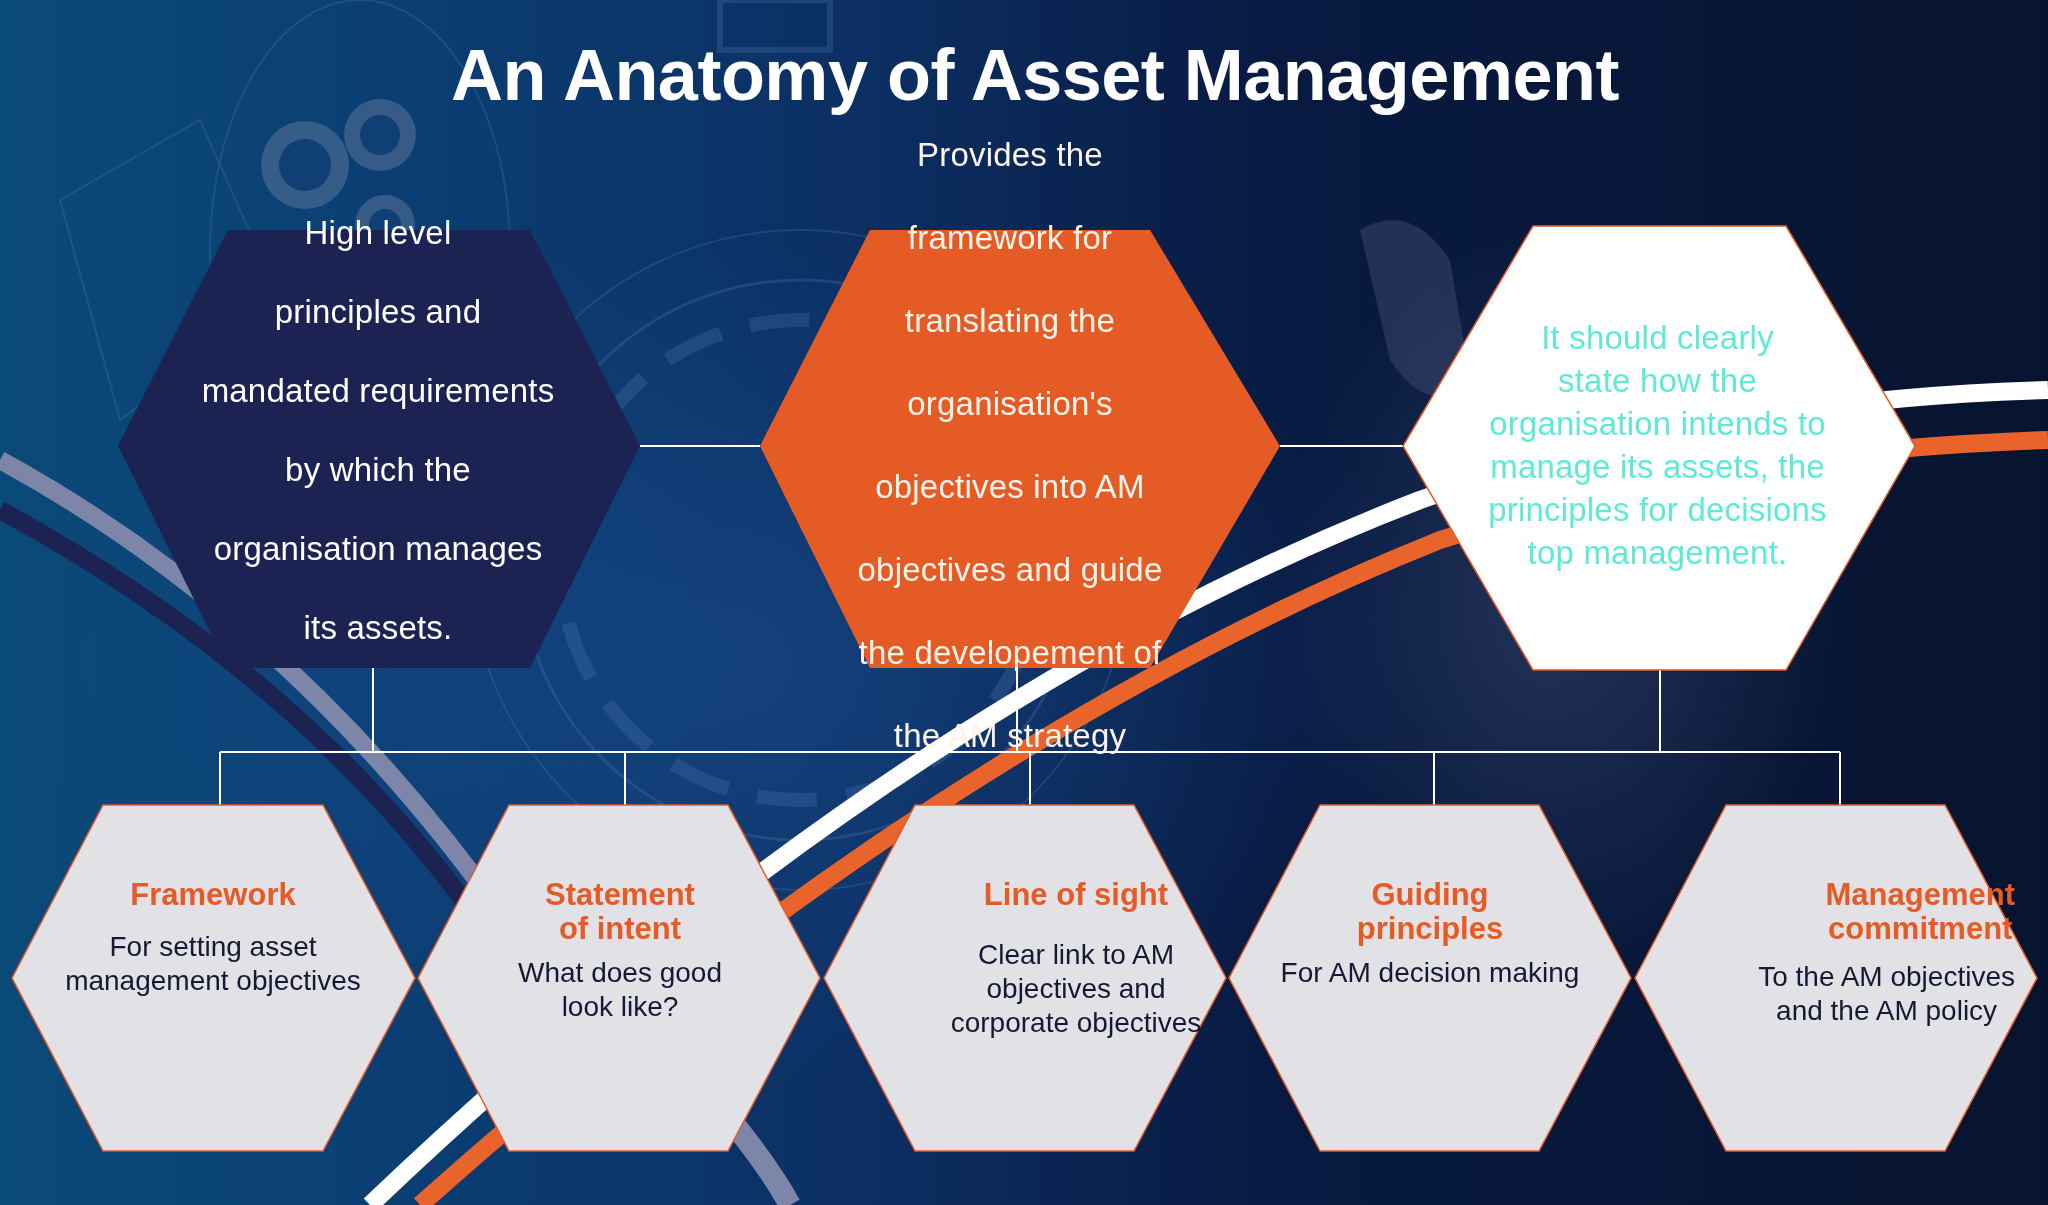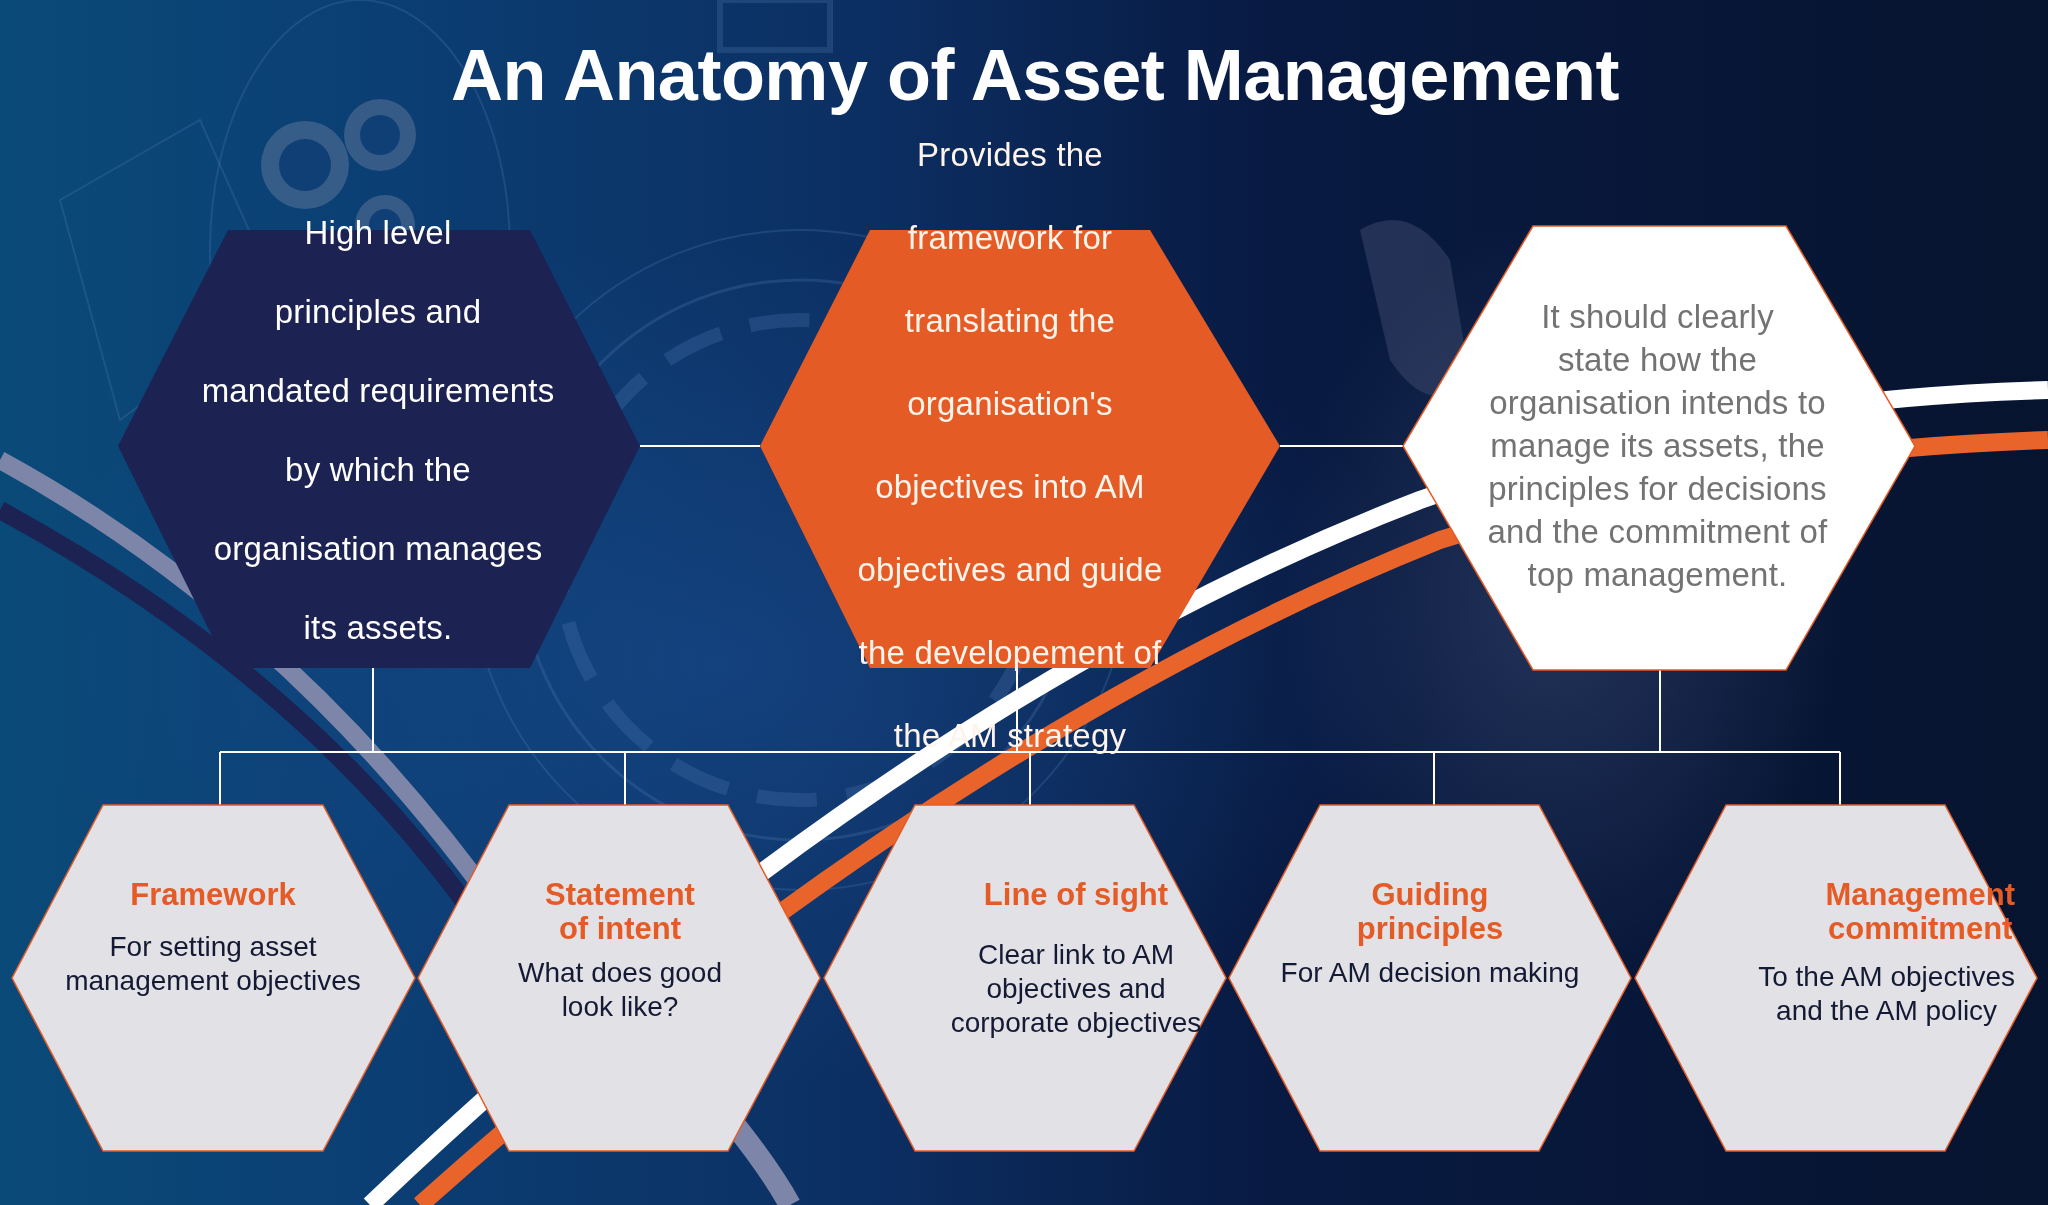--- a/index.html
+++ b/index.html
@@ -6,21 +6,21 @@
   body { width:2048px; height:1205px; overflow:hidden; position:relative;
          font-family:"Liberation Sans", sans-serif; background:#0b1a3c; }
   .bg { position:absolute; inset:0; }
   .title { position:absolute; left:15px; top:34px; width:2040px; text-align:center;
            color:#ffffff; font-weight:bold; font-size:72px; letter-spacing:-0.5px; }
   .hex-text { position:absolute; text-align:center; display:flex; flex-direction:column;
               align-items:center; justify-content:center; }
   .top-text { font-size:33px; line-height:43px; font-weight:300; letter-spacing:0.2px; }
   .t-navy { color:#ffffff; }
   .t-orange { color:#fff4ec;gap:40px; }
-  .t-white { color:#737373;justify-content:center; }
+  .t-white { color:#5eead4;justify-content:center; }
   .b-title { color:#e55b26; font-weight:bold; font-size:31px; line-height:34px; }
   .b-desc { color:#141a33; font-size:28px; line-height:34px; margin-top:22px; }
 </style>
 </head>
 <body>
 
 <svg class="bg" width="2048" height="1205" viewBox="0 0 2048 1205" xmlns="http://www.w3.org/2000/svg">
   <defs>
     <linearGradient id="bgGrad" x1="0" y1="0" x2="1" y2="0">
       <stop offset="0" stop-color="#0a4a78"></stop>
@@ -119,21 +119,20 @@
   <div>the developement of</div>
   <div>the AM strategy</div>
 </div>
 
 <div class="hex-text top-text t-white" style="left:1445px; top:290px; width:425px; height:310px;">
   <div>It should clearly</div>
   <div>state how the</div>
   <div>organisation intends to</div>
   <div>manage its assets, the</div>
   <div>principles for decisions</div>
-  <div>and the commitment of</div>
   <div>top management.</div>
 </div>
 
 <div class="hex-text" style="left:33px; top:878px; width:360px; justify-content:flex-start;align-items:center;">
   <div class="b-title">Framework</div>
   <div class="b-desc" style="margin-top:18px;">
     <div>For setting asset</div>
     <div>management objectives</div>
   </div>
 </div>

